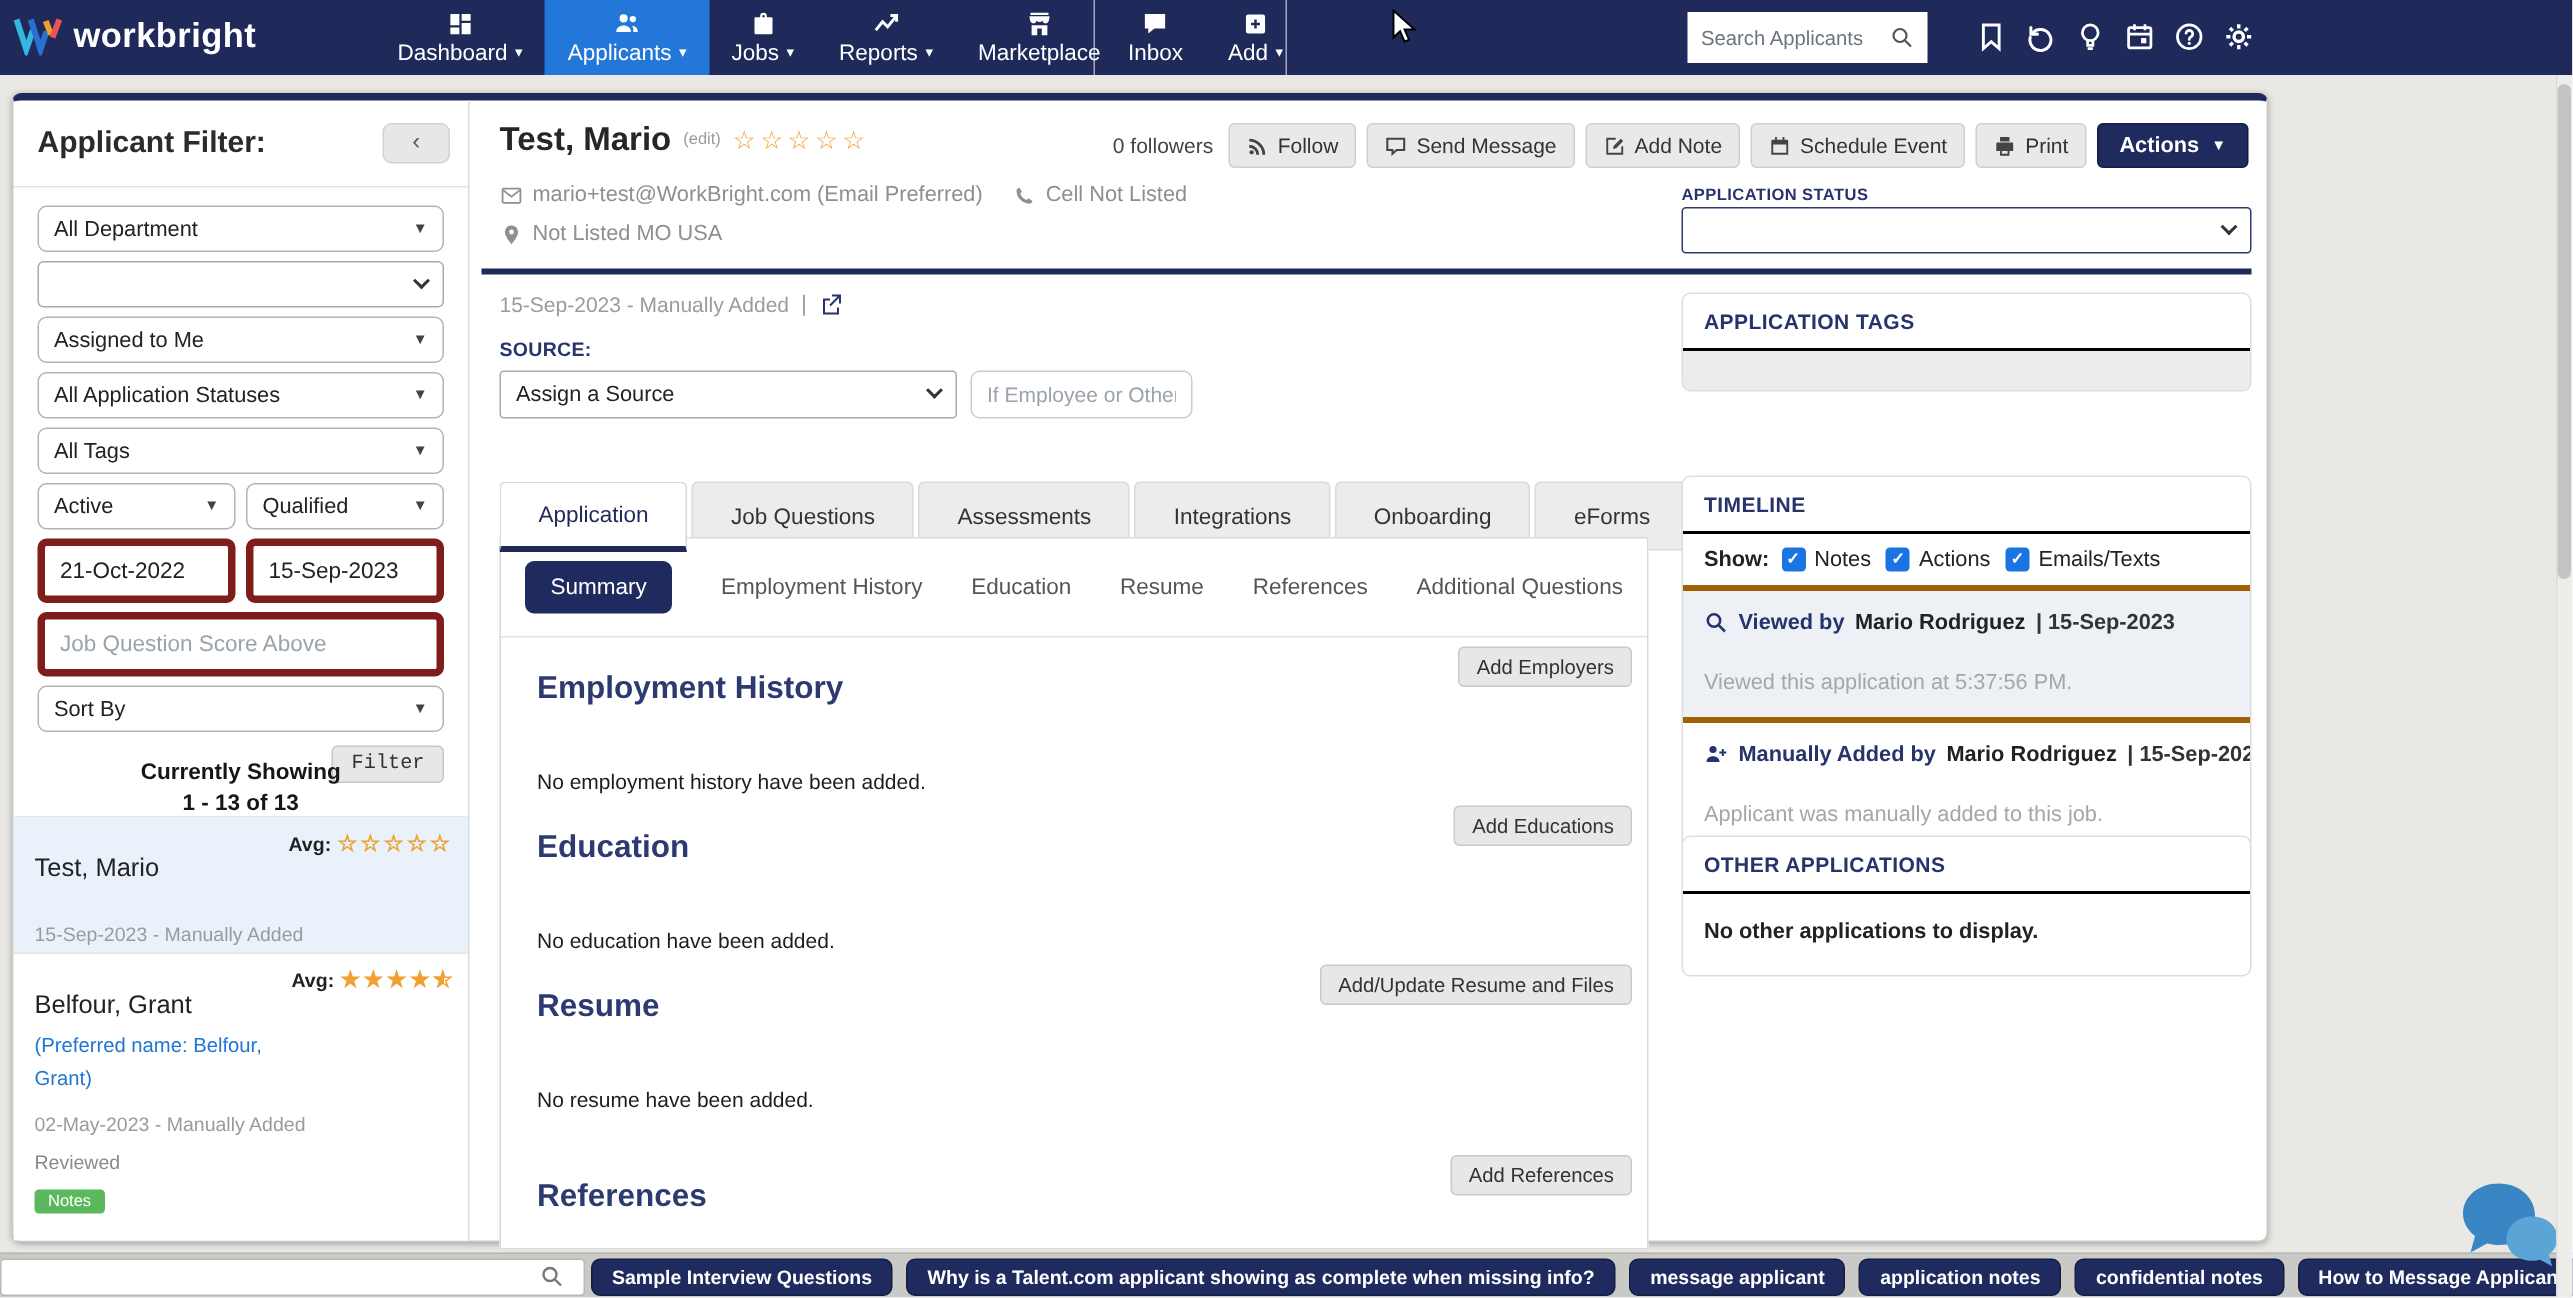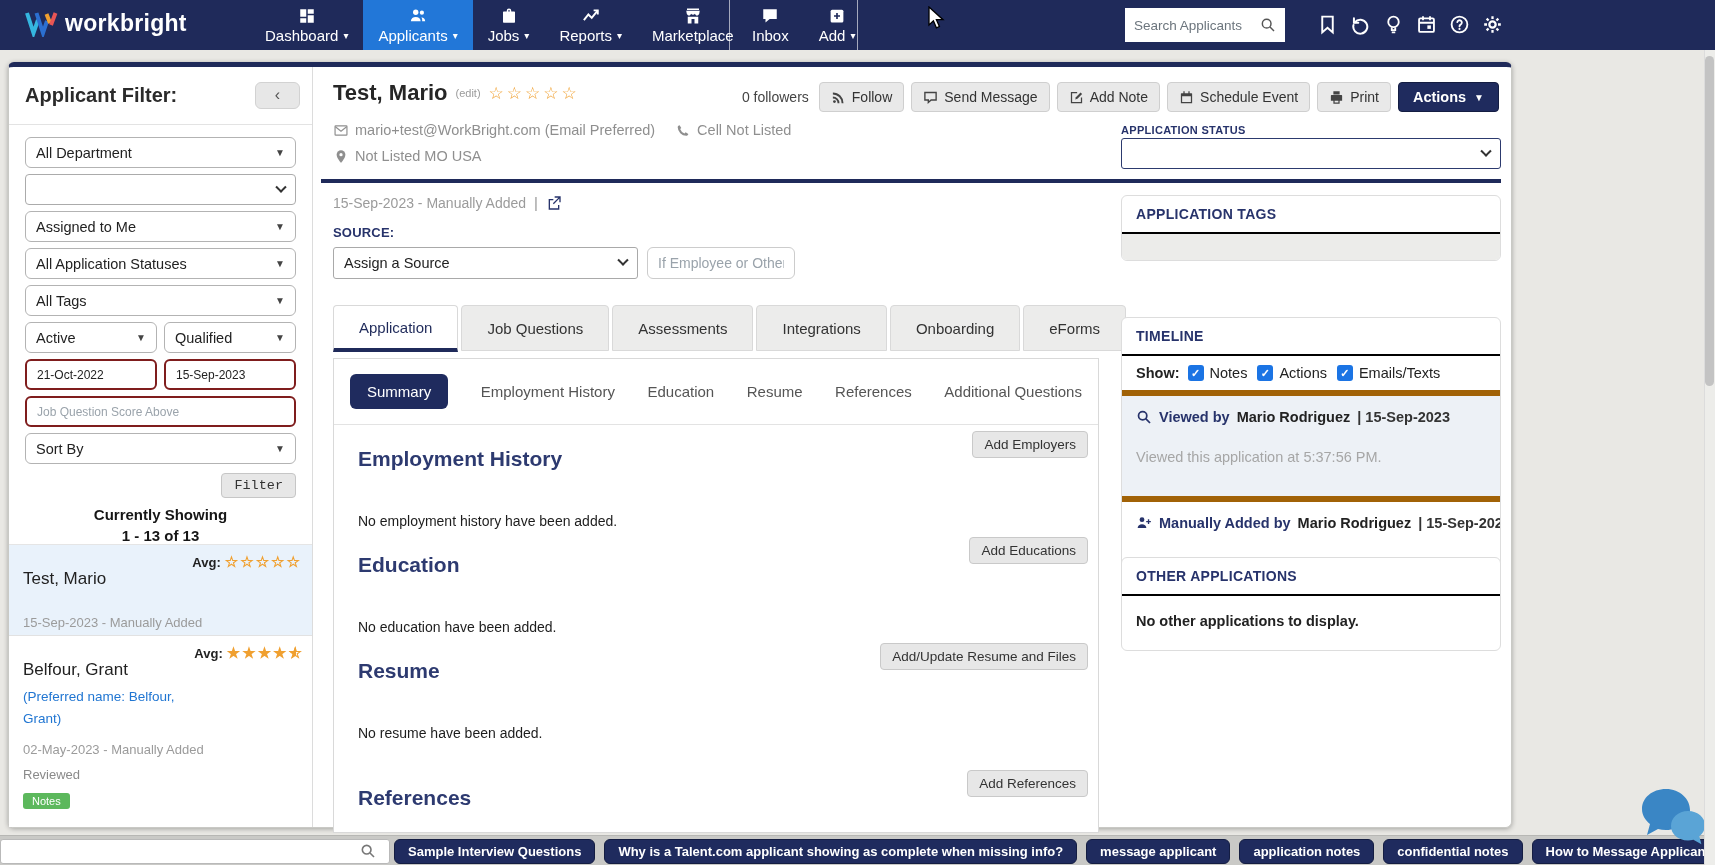--- a/index.html
+++ b/index.html
@@ -3,21 +3,21 @@
 <meta charset="utf-8">
 <style>
   * { margin:0; padding:0; box-sizing:border-box; }
   html,body { font-family:"Liberation Sans",sans-serif; }
   #app { position:relative; width:1715px; height:865px; background:#e9e8e4; overflow:hidden; }
   .ic { display:inline-block; flex:0 0 auto; }
   .ic svg { width:100%; height:100%; display:block; }
 
   
   .navbar { position:absolute; left:0; top:0; width:1715px; height:50px; background:#1f2a5a; color:#fff; z-index:30; }
-  .brand { position:absolute; left:24px; top:10px; display:flex; align-items:flex-start; gap:7px; }
+  .brand { position:absolute; left:8px; top:10px; display:flex; align-items:flex-start; gap:7px; }
   .brand-name { font-size:23px; font-weight:bold; letter-spacing:.3px; color:#fff; }
   .brand .ic { width:34px; height:27px; }
   .nav-main { position:absolute; left:250px; top:0; height:50px; display:flex; }
   .nav-item { display:flex; flex-direction:column; align-items:center; justify-content:center; gap:3px; padding:0 15px; font-size:15px; height:50px; cursor:default; }
   .nav-item .ic { width:20px; height:18px; color:#fff; }
   .nav-item.active { background:#2277d8; }
   .nav-lbl { display:flex; align-items:center; gap:5px; line-height:1; }
   .caret { font-size:10px; }
   .nav-divider { position:absolute; top:0; width:1px; height:50px; background:rgba(255,255,255,.6); }
   .nav-sec { position:absolute; left:737px; top:0; height:50px; display:flex; }
@@ -37,21 +37,21 @@
   .panel { position:absolute; left:0; top:0; bottom:0; width:304px; border-right:1px solid #dcdcdc; overflow:hidden; }
   .panel-title { position:absolute; left:16px; top:17px; font-size:20px; font-weight:bold; color:#2b2b2b; }
   .collapse-btn { position:absolute; right:12px; top:15px; width:45px; height:27px; background:#e7e7e7; border:1px solid #d2d2d2; border-radius:6px; color:#555; text-align:center; line-height:24px; font-size:16px; cursor:pointer; }
   .panel-sep { position:absolute; left:0; right:0; top:57px; border-top:1px solid #e3e3e3; }
   .controls { position:absolute; left:16px; right:16px; top:70px; }
   .ctrl { height:31px; border:1px solid #b3b3b3; border-radius:6px; background:#fff; display:flex; align-items:center; justify-content:space-between; padding:0 10px; font-size:14.5px; color:#222; margin-bottom:6px; cursor:pointer; }
   .ctrl .tri { font-size:10px; color:#444; }
   .chev { width:8px; height:8px; border-right:2px solid #333; border-bottom:2px solid #333; transform:rotate(45deg) translate(-2px,-2px); }
   .ctrl-row { display:flex; gap:7px; }
   .ctrl-row .ctrl, .ctrl-row .ctrl-input { flex:1; min-width:0; }
-  .ctrl-input { height:31px; border:2px solid #7f1d1d; border-radius:6px; padding:0 10px; font-size:12px; color:#222; margin-bottom:6px; width:100%; font-family:inherit; outline:none; display:block; }
+  .ctrl-input { height:43px; border:5px solid #7f1d1d; border-radius:6px; padding:0 10px; font-size:15px; color:#222; margin-bottom:6px; width:100%; font-family:inherit; outline:none; display:block; }
   .ctrl-input::placeholder { color:#9aa3ab; }
   .filter-btn { display:block; margin:9px 0 0 auto; padding:4px 12px; background:#e7e7e7; border:1px solid #c6c6c6; border-radius:4px; font-size:13.5px; color:#333; font-family:Liberation Mono, monospace; cursor:pointer; }
   .showing { position:absolute; left:0; right:0; top:437px; text-align:center; font-size:15px; font-weight:bold; color:#161616; line-height:1.4; }
   .alist { position:absolute; left:0; right:0; top:477px; bottom:0; border-top:1px solid #e5e5e5; }
   .arow { position:relative; padding:8px 14px; border-bottom:1px solid #e2e2e2; cursor:pointer; }
   .arow.sel { background:#e9f2fb; height:91px; }
   .arow.r2 { height:198px; background:#fff; }
   .avg { position:absolute; right:10px; top:8px; display:flex; align-items:center; gap:4px; font-size:13px; font-weight:bold; color:#222; }
   .stars { color:#f0a030; font-size:15px; letter-spacing:2px; white-space:nowrap; }
   .half { position:relative; display:inline-block; letter-spacing:0; }
@@ -86,21 +86,21 @@
   .jmeta { font-size:14px; color:#9b9b9b; }
   .jdiv { font-size:15px; color:#999; }
   .jtitle { font-size:16.5px; font-weight:bold; color:#222; }
   .jobrow .ext { width:16px; height:16px; color:#27336b; cursor:pointer; }
   .srclabel { position:absolute; left:20px; top:158px; font-size:13px; font-weight:bold; color:#27336b; letter-spacing:.2px; }
   .srcrow { position:absolute; left:20px; top:180px; display:flex; gap:9px; }
   .srcsel { width:305px; height:32px; border:1px solid #a9a9a9; border-radius:3px; display:flex; align-items:center; justify-content:space-between; padding:0 10px; font-size:14.5px; color:#222; cursor:pointer; background:#fff; }
   .srcinput { width:148px; height:32px; border:1px solid #ccc; border-radius:6px; padding:0 10px; font-size:14px; font-family:inherit; outline:none; }
   .srcinput::placeholder { color:#9aa3ab; }
 
-  .tabs { position:absolute; left:20px; top:238px; display:flex;text-align:right; }
+  .tabs { position:absolute; left:20px; top:254px; display:flex;text-align:right; }
   .tab { height:46px; line-height:46px; padding:0 25px; margin-right:3px; background:#ececeb; border:1px solid #d9d9d9; border-radius:4px 4px 0 0; font-size:15px; color:#333; cursor:pointer; }
   .tab.active { background:#fff; color:#1f2a5a; border-bottom:4px solid #1f2a5a; height:47px; line-height:43px; position:relative; z-index:2; }
 
   .cpanel { position:absolute; left:20px; top:291px; width:766px; height:475px; background:#fff; border:1px solid #d9d9d9; overflow:hidden; }
   .subtabs { display:flex; align-items:center; justify-content:space-between; padding:15px 16px; border-bottom:1px solid #e3e3e3; }
   .subtab { font-size:15px; color:#555; cursor:pointer; white-space:nowrap; }
   .subtab.active { background:#1f2b5e; color:#fff; padding:9px 17px; border-radius:6px; }
   .sections { position:relative; }
   .sec { position:relative; height:106px; }
   .sec.tall { height:127px; }
@@ -113,21 +113,21 @@
   .card-hd { padding:10px 14px; font-size:14px; font-weight:bold; color:#27336b; letter-spacing:.3px; border-bottom:2px solid #000000; }
   .tags-card { top:128px; }
   .tags-body { height:26px; background:#ececea; }
   .tag-input { position:absolute; left:808px; top:206px; width:380px; height:33px; border:1px solid #b9b9b9; border-radius:6px; padding:0 12px; font-size:15px; font-family:inherit; outline:none; }
   .tag-input::placeholder { color:#9aa3ab; }
   .tl-card { top:250px; }
   .tl-show { display:flex; align-items:center; gap:6px; padding:9px 14px; font-size:14.5px; color:#222; }
   .show-lbl { font-weight:bold; margin-right:2px; }
   .cb { width:16px; height:16px; background:#1b74e4; border-radius:3px; color:#fff; font-size:11px; line-height:16px; text-align:center; font-weight:bold; cursor:pointer; }
   .cb-lbl { margin-right:4px; }
-  .tl-entry { padding:13px 14px 31px; border-top:6px solid #a16207; }
+  .tl-entry { padding:13px 14px 15px; border-top:4px solid #a16207; }
   .tl-entry.hl { background:#edf1f6; }
   .tl-title { display:flex; align-items:center; gap:7px; font-size:14.5px; white-space:nowrap; }
   .tl-title .ic { width:16px; height:16px; color:#27336b; }
   .tl-action { color:#27336b; font-weight:bold; }
   .tl-actor { color:#222; font-weight:bold; }
   .tl-date { color:#333; font-weight:bold; }
   .tl-detail { margin-top:24px; font-size:14.5px; color:#a6a6a6; }
   .oa-card { top:490px; }
   .oa-body { padding:17px 14px 21px; font-size:14.5px; font-weight:bold; color:#222; }
 

